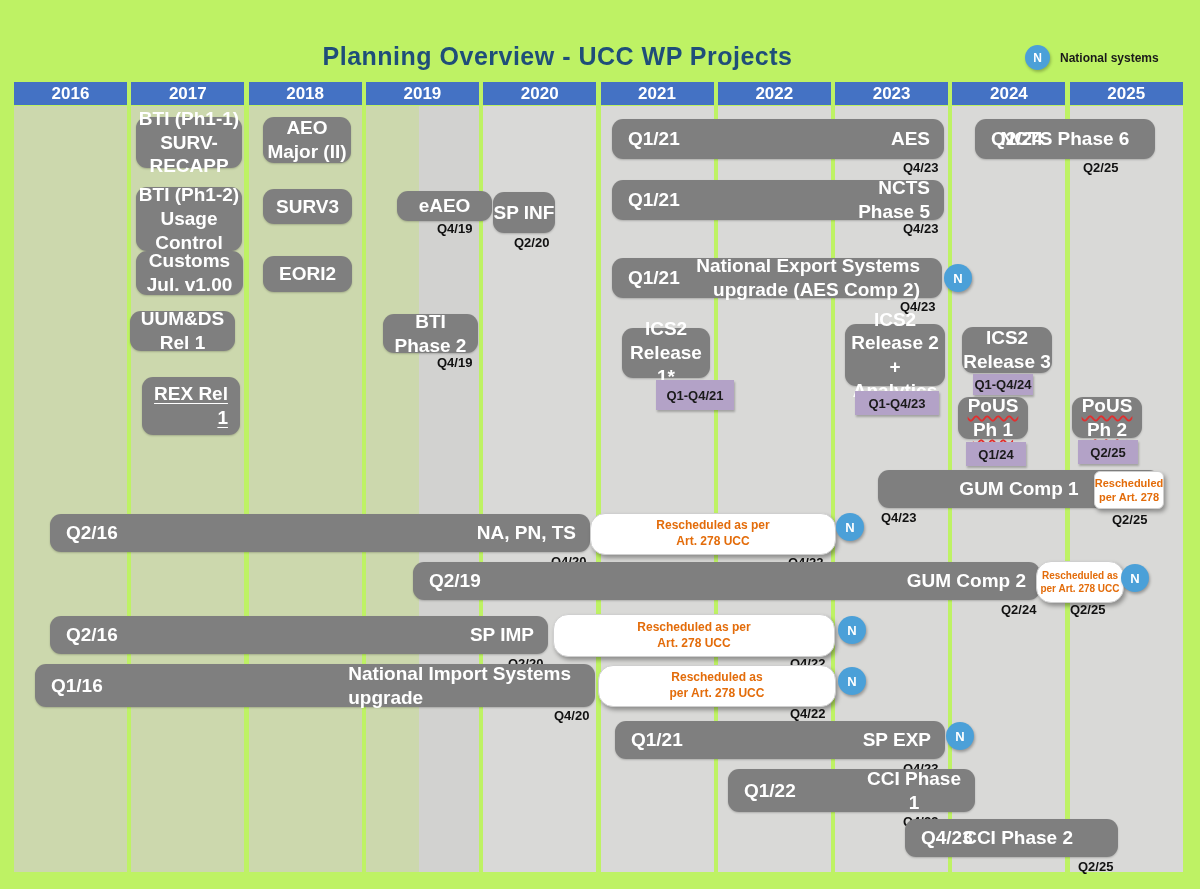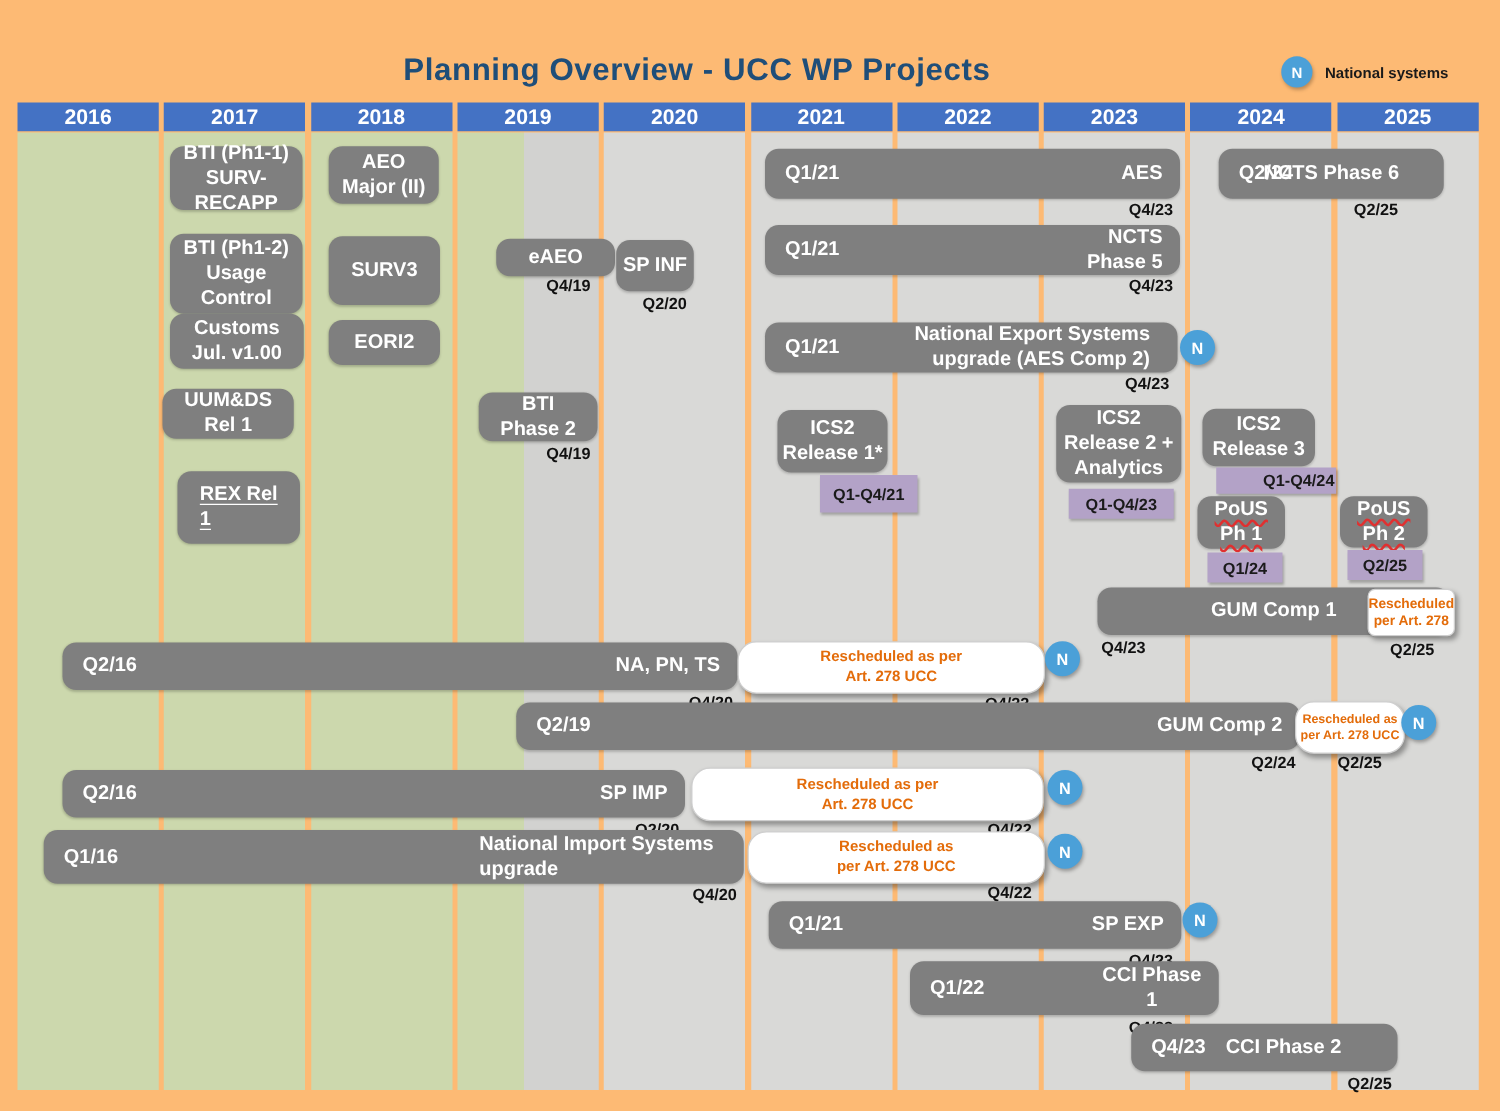--- a/index.html
+++ b/index.html
@@ -1,30 +1,30 @@
 <!DOCTYPE html>
 <html><head>
 <meta charset="utf-8">
 <style>
   html,body{margin:0;padding:0;background:#fff;}
-  #stage{position:relative;width:1200px;height:889px;background:#fdba74;overflow:hidden;
+  #stage{position:relative;width:1200px;height:889px;background:#bef264;overflow:hidden;
          font-family:"Liberation Sans",sans-serif;}
   .title{position:absolute;top:42px;left:0;width:1115px;text-align:center;
          font-size:25px;font-weight:bold;color:#1f4e79;letter-spacing:.5px;}
   .legend{position:absolute;top:45px;left:1025px;display:flex;align-items:center;gap:10px;}
   .legend .badge{width:25px;height:25px;border-radius:50%;background:#4ba0d8;color:#fff;
          display:flex;align-items:center;justify-content:center;font-weight:bold;font-size:12px;
          box-shadow:1px 2px 3px rgba(0,0,0,.25);}
   .legend .lab{font-size:12px;font-weight:bold;color:#1a1a1a;}
   .yhdr{position:absolute;top:82px;height:23px;background:#4472c4;color:#fff;
         display:flex;align-items:center;justify-content:center;
         font-size:17px;font-weight:bold;}
   .col{position:absolute;top:106px;height:766px;}
   .gbar,.gbox{position:absolute;background:#7f7f7f;border-radius:11px;color:#fff;
-        font-weight:bold;font-size:16px;line-height:1.25;box-shadow:0 1px 2px rgba(0,0,0,.2);}
+        font-weight:bold;font-size:19px;line-height:1.25;box-shadow:0 1px 2px rgba(0,0,0,.2);}
   .lbl{position:absolute;inset:0;display:flex;align-items:center;white-space:pre-line;}
   .lbl.center{justify-content:center;text-align:center;}
   .lbl.right{justify-content:flex-end;text-align:right;padding-right:14px;}
   .q{position:absolute;left:16px;top:50%;transform:translateY(-50%);white-space:nowrap;}
   .date{position:absolute;font-size:13px;font-weight:bold;color:#111;white-space:nowrap;}
   .tag{position:absolute;background:#b3a2c7;color:#1a1a1a;font-weight:bold;font-size:13px;
        display:flex;align-items:center;justify-content:center;box-shadow:1px 2px 2px rgba(0,0,0,.25);}
   .note{position:absolute;background:#fff;border:1px solid #cfcfcf;border-radius:15px;
        color:#e36c0a;font-weight:bold;text-align:center;white-space:pre-line;line-height:1.3;
        display:flex;align-items:center;justify-content:center;
@@ -74,36 +74,36 @@
 SURV-RECAPP</div>
       </div>
       <div class="gbox" style="left: 263px; top: 117px; width: 88px; height: 46px;">
         <div class="lbl center">AEO
 Major (II)</div>
       </div>
       <div class="gbox" style="left: 136px; top: 187px; width: 106px; height: 64px;">
         <div class="lbl center">BTI (Ph1-2)
 Usage Control</div>
       </div>
-      <div class="gbox" style="left: 263px; top: 189px; width: 89px; height: 55px;">
+      <div class="gbox" style="left: 263px; top: 189px; width: 89px; height: 35px;">
         <div class="lbl center">SURV3</div>
       </div>
       <div class="gbox" style="left: 136px; top: 251px; width: 107px; height: 44px;">
         <div class="lbl center">Customs
 Jul. v1.00</div>
       </div>
       <div class="gbox" style="left: 263px; top: 256px; width: 89px; height: 36px;">
         <div class="lbl center">EORI2</div>
       </div>
       <div class="gbox" style="left: 130px; top: 311px; width: 105px; height: 40px;">
         <div class="lbl center">UUM&amp;DS
 Rel 1</div>
       </div>
       <div class="gbox" style="left: 142px; top: 377px; width: 98px; height: 58px;">
-        <div class="lbl center wavy" style="text-align: left; text-decoration: underline;">REX Rel
+        <div class="lbl center wavy" style="text-align: right; text-decoration: underline;">REX Rel
 1</div>
       </div>
       <div class="gbox" style="left: 397px; top: 191px; width: 95px; height: 30px;">
         <div class="lbl center">eAEO</div>
       </div>
       <div class="date" style="left: 437px; top: 221px;">Q4/19</div>
       <div class="gbox" style="left: 493px; top: 192px; width: 62px; height: 41px;">
         <div class="lbl center">SP INF</div>
       </div>
       <div class="date" style="left: 514px; top: 235px;">Q2/20</div>
@@ -143,21 +143,21 @@
       <div class="gbox" style="left: 845px; top: 324px; width: 100px; height: 62px;">
         <div class="lbl center">ICS2
 Release 2 +
 Analytics</div>
       </div>
       <div class="tag" style="left: 855px; top: 391px; width: 84px; height: 24px;">Q1-Q4/23</div>
       <div class="gbox" style="left: 962px; top: 327px; width: 90px; height: 46px;">
         <div class="lbl center">ICS2
 Release 3</div>
       </div>
-      <div class="tag" style="left: 973px; top: 374px; width: 60px; height: 21px; padding-left: 36px;">Q1-Q4/24</div>
+      <div class="tag" style="left: 973px; top: 374px; width: 60px; height: 21px;">Q1-Q4/24</div>
       <div class="gbox" style="left: 958px; top: 397px; width: 70px; height: 42px;">
         <div class="lbl center wavy">PoUS
 Ph 1</div>
       </div>
       <div class="tag" style="left: 966px; top: 442px; width: 60px; height: 24px;">Q1/24</div>
       <div class="gbox" style="left: 1072px; top: 397px; width: 70px; height: 41px;">
         <div class="lbl center wavy">PoUS
 Ph 2</div>
       </div>
       <div class="tag" style="left: 1078px; top: 440px; width: 60px; height: 24px;">Q2/25</div>

